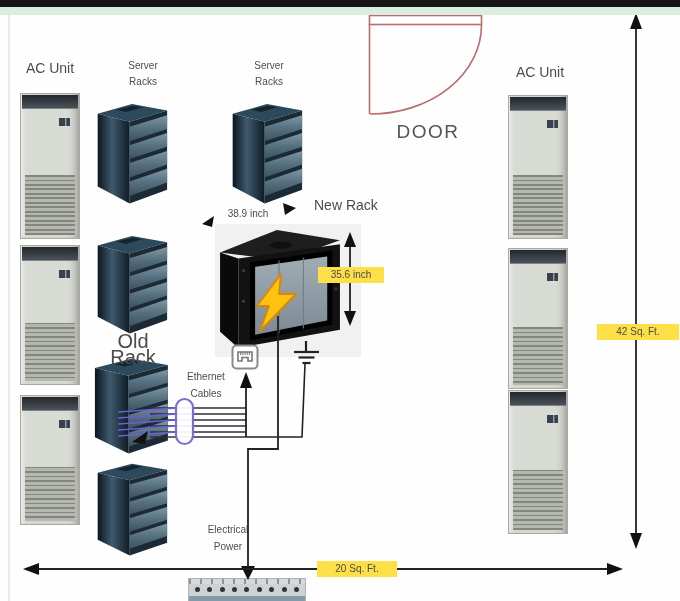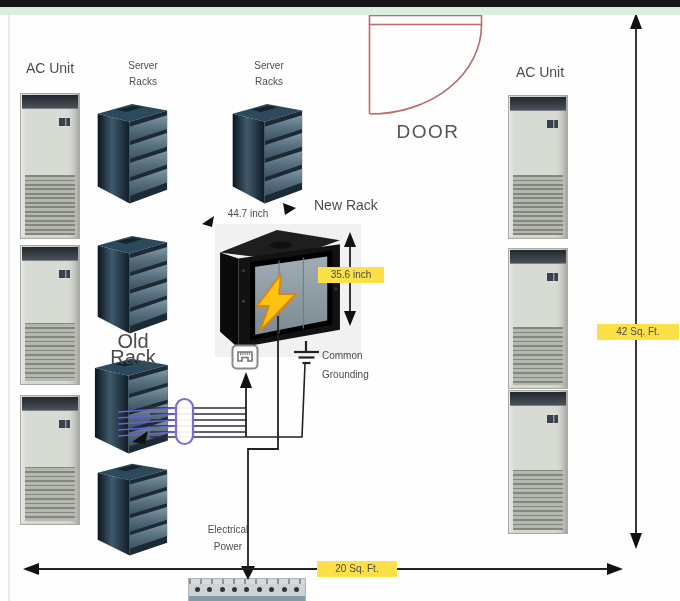--- a/index.html
+++ b/index.html
@@ -92,25 +92,25 @@
   <div class="line-left"></div>
 
   <div class="lbl" style="left:14px; top:60px; width:72px; font-size:14px;">AC Unit</div>
   <div class="lbl" style="left:107px; top:58px; width:72px;">Server
 Racks</div>
   <div class="lbl" style="left:233px; top:58px; width:72px;">Server
 Racks</div>
   <div class="lbl" style="left:508px; top:64px; width:64px; font-size:14px;">AC Unit</div>
   <div class="lbl" style="left:396px; top:124px; width:64px; font-size:19px; letter-spacing:1.5px; color:#555;">DOOR</div>
   <div class="lbl left" style="left:314px; top:197px; width:92px; font-size:14px;">New Rack</div>
-  <div class="lbl" style="left:213px; top:206px; width:70px;">44.7 inch</div>
+  <div class="lbl" style="left:213px; top:206px; width:70px;">38.9 inch</div>
   <div class="lbl onwire" style="left:318px; top:267px; width:62px;">35.6 inch</div>
   <div class="lbl" style="left:94px; top:333px; width:78px; font-size:20px;">Old Rack</div>
-  <div class="lbl left" style="left:322px; top:346px; width:86px; line-height:19px;">Common
-Grounding</div>
+  <div class="lbl" style="left:166px; top:368px; width:80px; line-height:17px;">Ethernet
+Cables</div>
   <div class="lbl" style="left:188px; top:521px; width:80px; line-height:17px;">Electrical
 Power</div>
   <div class="lbl onwire" style="left:597px; top:324px; width:78px;">42 Sq. Ft.</div>
   <div class="lbl onwire" style="left:317px; top:561px; width:76px;">20 Sq. Ft.</div>
 
   <div class="ac" style="left:20px; top:93px;  height:144px;">
     <div class="ac-top"></div>
       <div class="ac-logo"></div>
       <div class="ac-louver"></div>
     </div>

